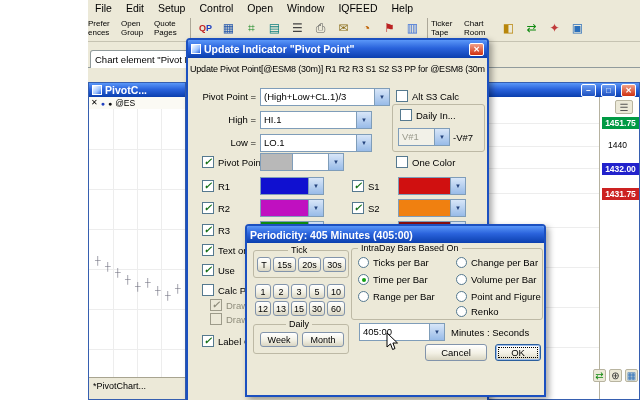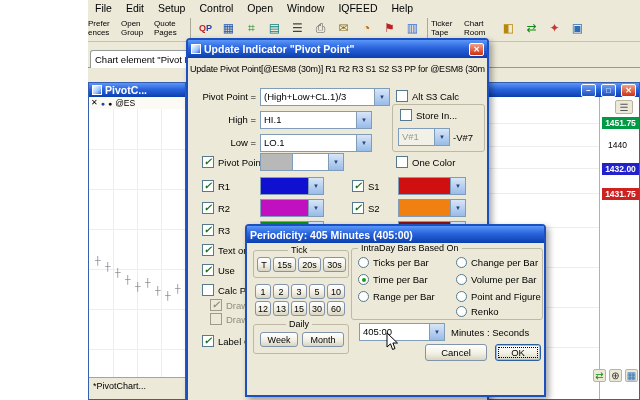--- a/index.html
+++ b/index.html
@@ -215,21 +215,21 @@
     <div class="combo abs" style="left:72px;top:71px;width:112px">
       <span class="combo-text">HI.1</span>
       <span class="combo-arrow">▼</span>
     </div>
 
     <div class="group" style="left:204px;top:64px;width:93px;height:48px"></div>
     <label class="cb abs" style="left:210px;top:69px;background:#ece9d8;padding:0 2px">
       <span class="cbox">
           <i class="chk">✓</i>
         </span>
-      <span class="cb-label">Store In...</span>
+      <span class="cb-label">Daily In...</span>
     </label>
     <div class="combo disabled abs" style="left:210px;top:88px;width:52px">
       <span class="combo-text">V#1</span>
       <span class="combo-arrow">▼</span>
     </div>
     <span class="fld-label" style="left:265px;top:92px;width:30px;text-align:left">-V#7</span>
 
     <span class="fld-label" style="left:0;top:97px;width:68px">Low =</span>
     <div class="combo abs" style="left:72px;top:94px;width:112px">
       <span class="combo-text">LO.1</span>

